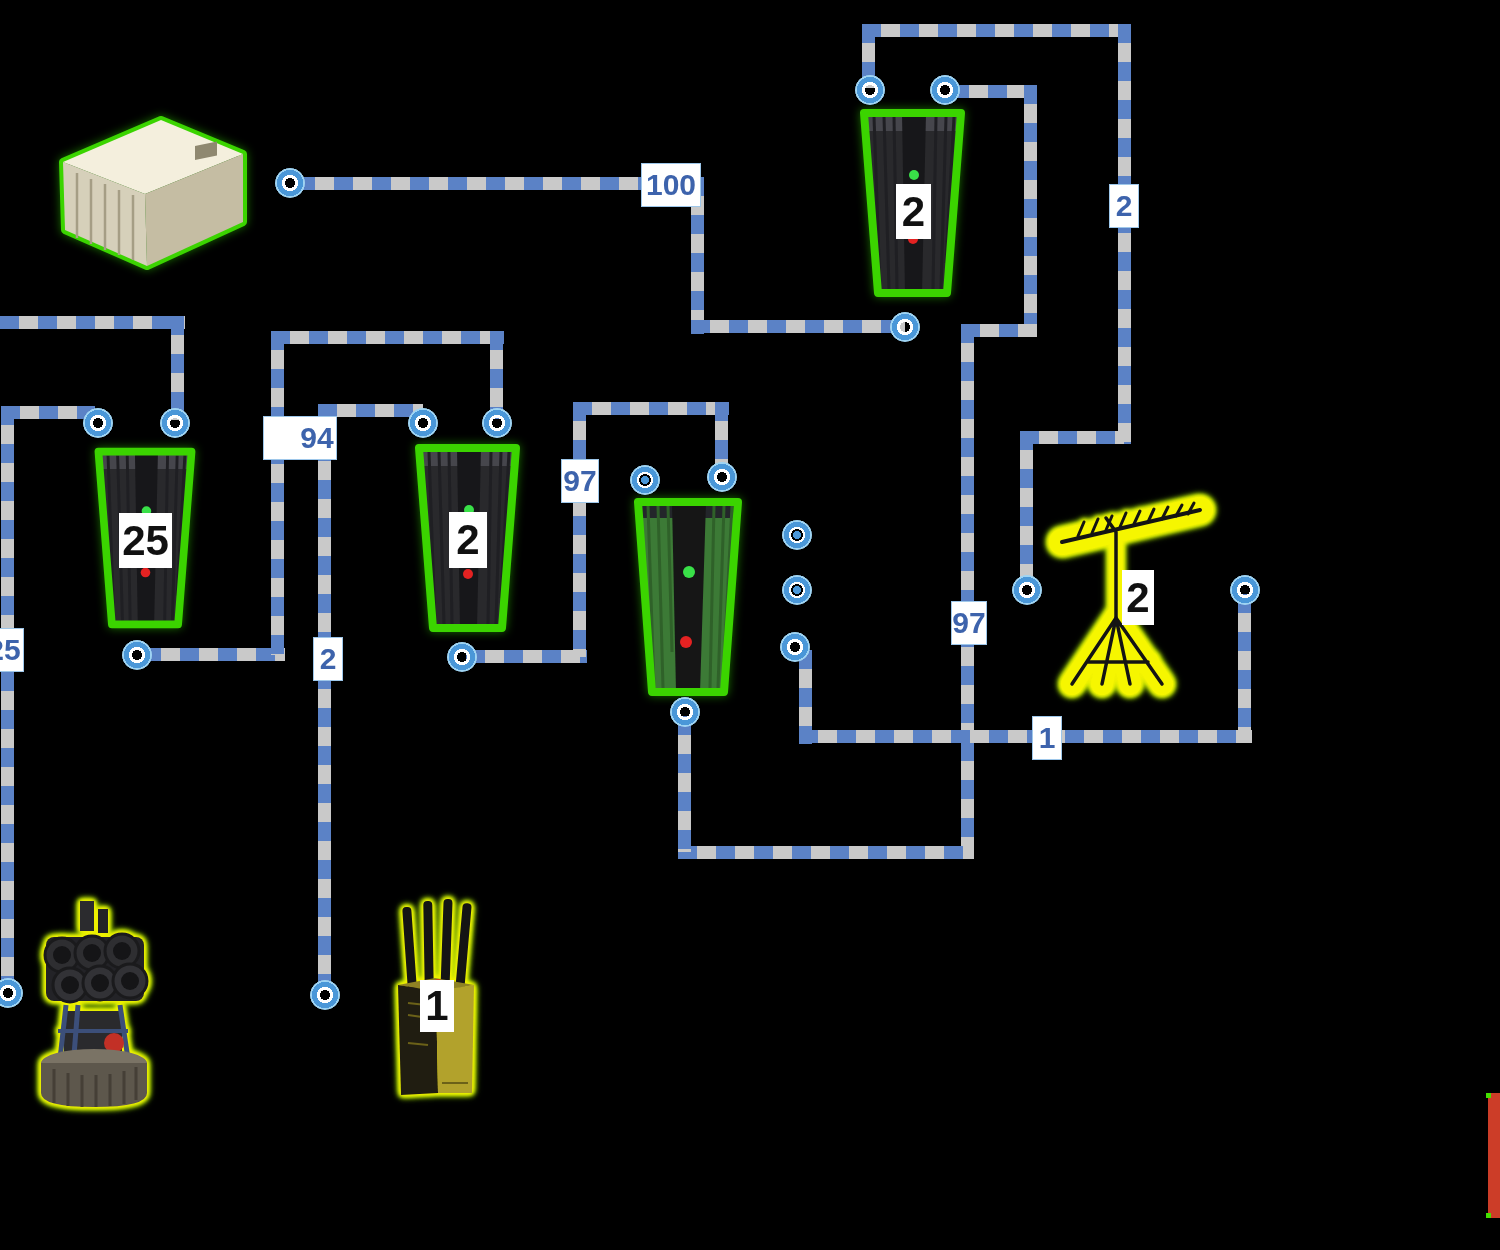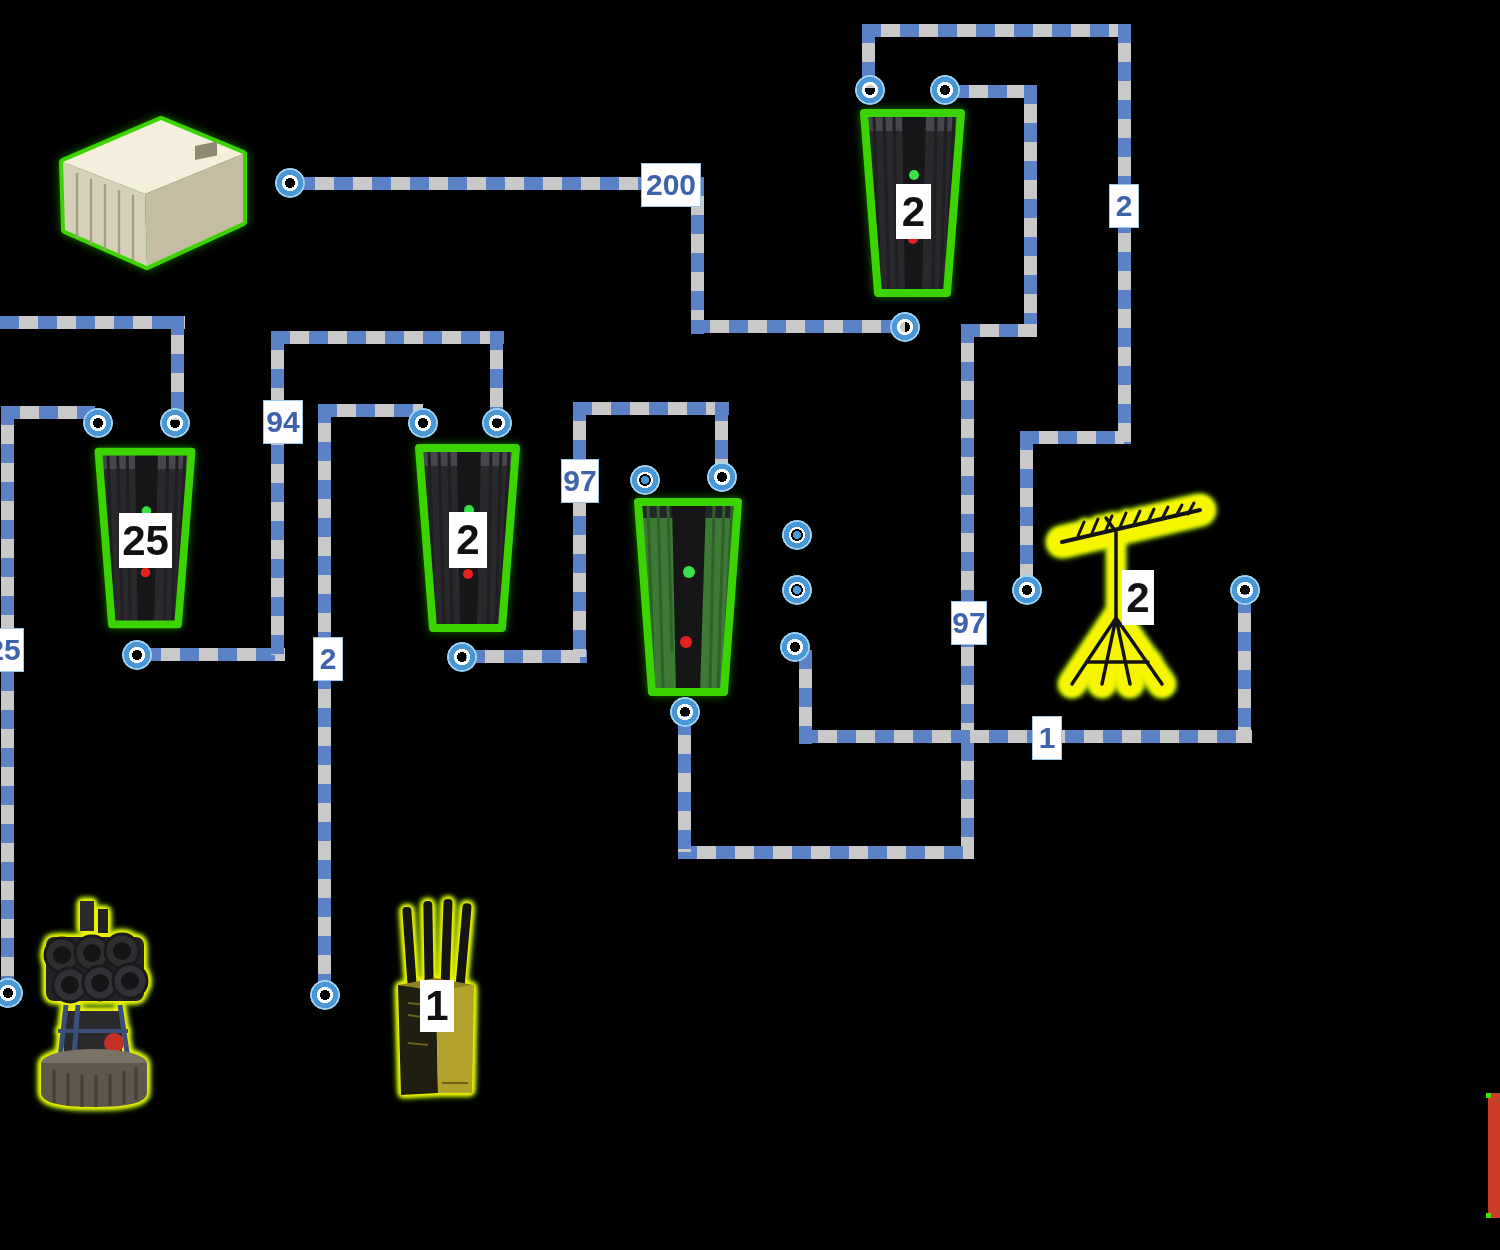--- a/index.html
+++ b/index.html
@@ -251,26 +251,26 @@
 <div class="conn" style="left:707px;top:462px;"></div>
 <div class="conn dot" style="left:782px;top:520px;"></div>
 <div class="conn dot" style="left:782px;top:575px;"></div>
 <div class="conn" style="left:780px;top:632px;"></div>
 <div class="conn" style="left:670px;top:697px;"></div>
 <div class="conn" style="left:1012px;top:575px;"></div>
 <div class="conn" style="left:1230px;top:575px;"></div>
 <div class="conn" style="left:310px;top:980px;"></div>
 <div class="conn" style="left:-7px;top:978px;"></div>
 
-<div class="wlabel" style="left:641px;top:163px;width:58px;">200</div>
+<div class="wlabel" style="left:641px;top:163px;width:58px;">100</div>
 <div class="wlabel" style="left:1109px;top:184px;width:28px;">2</div>
 <div class="wlabel" style="left:951px;top:601px;width:34px;">97</div>
 <div class="wlabel" style="left:1032px;top:716px;width:28px;">1</div>
 <div class="wlabel" style="left:561px;top:459px;width:36px;">97</div>
-<div class="wlabel" style="left:263px;top:400px;width:38px;">94</div>
+<div class="wlabel" style="left:263px;top:416px;width:38px;padding-left:34px;">94</div>
 <div class="wlabel" style="left:313px;top:637px;width:28px;">2</div>
 <div class="wlabel" style="left:-16px;top:628px;width:38px;">25</div>
 
 <div class="numlabel" style="left:896px;top:184px;width:35px;height:55px;">2</div>
 <div class="numlabel" style="left:119px;top:513px;width:53px;height:55px;">25</div>
 <div class="numlabel" style="left:449px;top:512px;width:38px;height:56px;">2</div>
 <div class="numlabel" style="left:1122px;top:570px;width:32px;height:55px;">2</div>
 <div class="numlabel" style="left:420px;top:980px;width:34px;height:52px;">1</div>
 
 <div class="edgebar" style="left:1488px;top:1093px;width:12px;height:125px;"></div>

